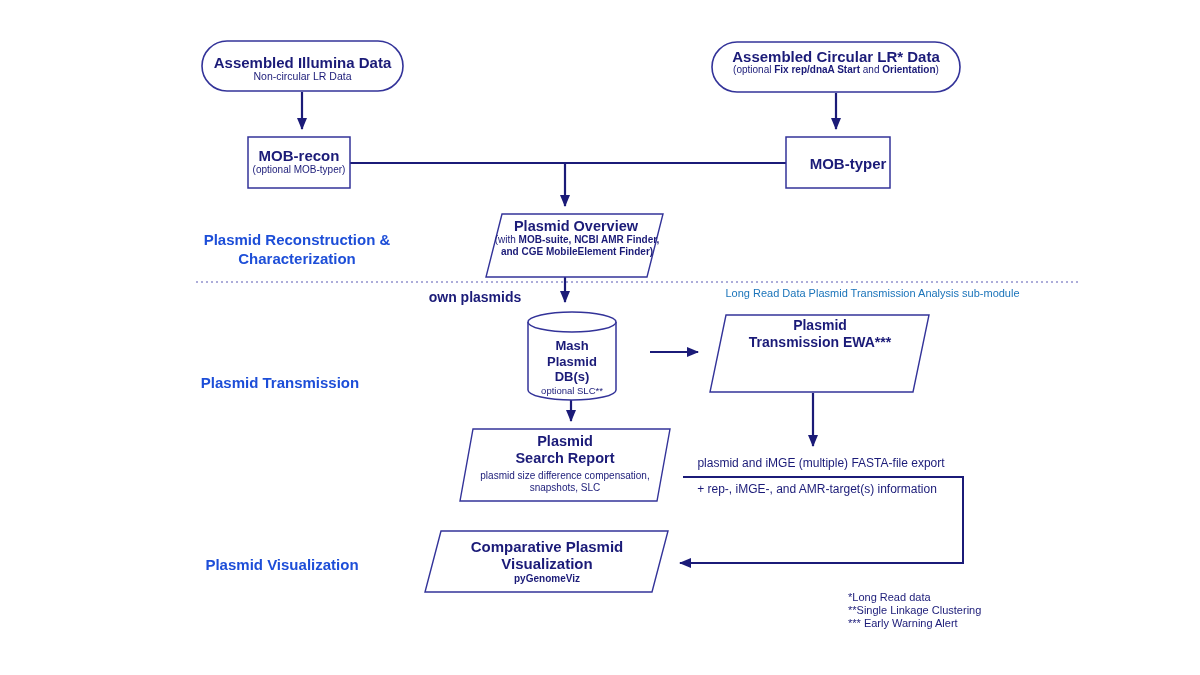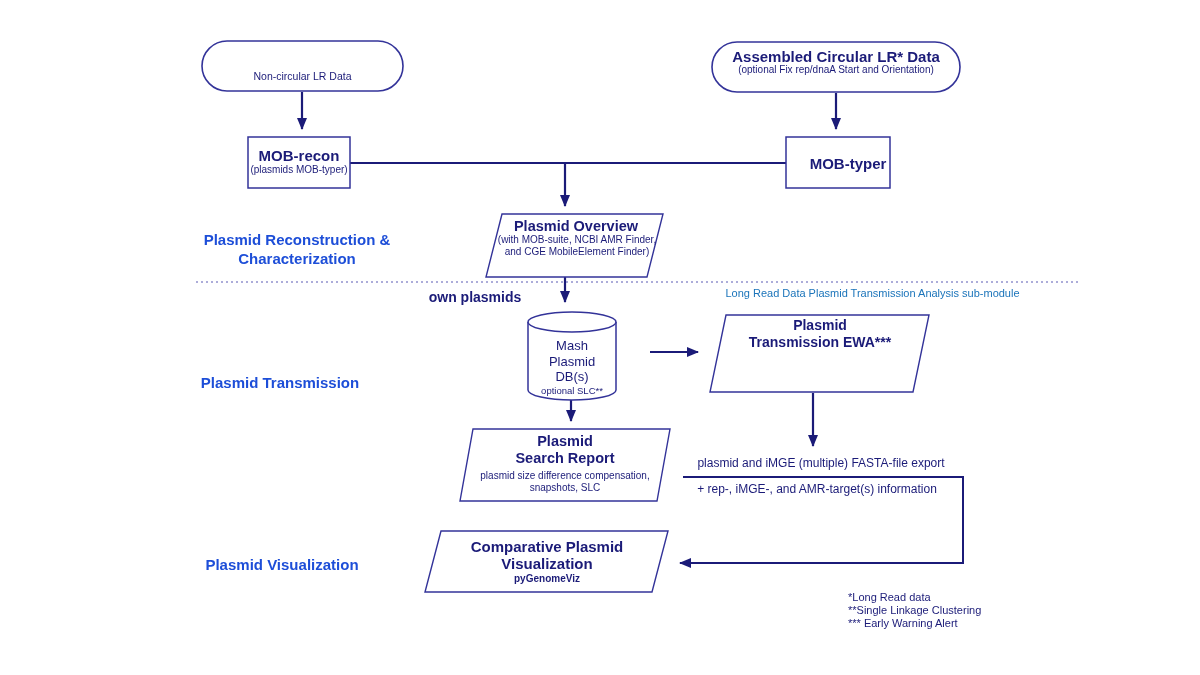--- a/index.html
+++ b/index.html
@@ -6,27 +6,27 @@
   .canvas{
     position:relative;width:1200px;height:675px;background:#ffffff;
     font-family:"Liberation Sans", sans-serif;color:#1b1b78;overflow:hidden;
   }
   svg.layer{position:absolute;left:0;top:0;}
   .txt{position:absolute;text-align:center;line-height:1.16;}
   .t-big{font-size:15px;font-weight:bold;}
   .t-med{font-size:14px;font-weight:bold;line-height:1.18;}
   .t-sub{font-size:10px;line-height:1.18;}
   .t-sub10{font-size:10.5px;}
-  .b{font-weight:normal;}
+  .b{font-weight:bold;}
   .sec{font-size:15px;font-weight:bold;color:#1d4ed8;line-height:1.25;}
   .own{font-size:14px;font-weight:bold;}
   .submod{font-size:11px;font-weight:normal;color:#1b74ba;}
   .fasta{font-size:12px;}
   .note{font-size:11px;line-height:1.16;text-align:left;}
-  .cyl-line{font-size:13px;font-weight:normal;line-height:15.5px;}
+  .cyl-line{font-size:13px;font-weight:bold;line-height:15.5px;}
   .cyl-sub{font-size:9.5px;line-height:11px;}
   .pyg{font-size:10px;font-weight:bold;}
 </style>
 </head>
 <body>
 
 <div class="canvas">
 
   <svg class="layer" width="1200" height="675" viewBox="0 0 1200 675">
     <defs>
@@ -55,27 +55,28 @@
 
     <path d="M502,214 L663,214 L647,277 L486,277 Z" fill="#ffffff" stroke="#333399" stroke-width="1.4"></path>
     <path d="M726,315 L929,315 L913,392 L710,392 Z" fill="#ffffff" stroke="#333399" stroke-width="1.4"></path>
     <path d="M473,429 L670,429 L657,501 L460,501 Z" fill="#ffffff" stroke="#333399" stroke-width="1.4"></path>
     <path d="M441,531 L668,531 L652,592 L425,592 Z" fill="#ffffff" stroke="#333399" stroke-width="1.4"></path>
 
     <path d="M528,322 L528,390 A44 10 0 0 0 616,390 L616,322" fill="#ffffff" stroke="#333399" stroke-width="1.5"></path>
     <ellipse cx="572" cy="322" rx="44" ry="10" fill="#ffffff" stroke="#333399" stroke-width="1.5"></ellipse>
   </svg>
 
+  <div class="txt t-big" style="left:202px;top:54px;width:201px">Assembled Illumina Data</div>
   <div class="txt t-sub10" style="left:202px;top:70px;width:201px">Non-circular LR Data</div>
 
   <div class="txt t-big" style="left:712px;top:48px;width:248px">Assembled Circular LR* Data</div>
   <div class="txt t-sub" style="left:706px;top:64px;width:260px"><span>(optional </span><span class="b">Fix rep/dnaA Start</span><span> and </span><span class="b">Orientation</span><span>)</span></div>
 
   <div class="txt t-big" style="left:240px;top:147px;width:118px">MOB-recon</div>
-  <div class="txt t-sub" style="left:244px;top:164px;width:110px">(plasmids MOB-typer)</div>
+  <div class="txt t-sub" style="left:244px;top:164px;width:110px">(optional MOB-typer)</div>
 
   <div class="txt t-big" style="left:786px;top:155px;width:124px">MOB-typer</div>
 
   <div class="txt t-med" style="left:496px;top:218px;width:160px;font-size:14.5px">Plasmid Overview</div>
   <div class="txt t-sub" style="left:494px;top:234px;width:166px"><span>(with </span><span class="b">MOB-suite, NCBI AMR Finder, and CGE MobileElement Finder)</span></div>
 
   <div class="txt" style="left:528px;top:338px;width:88px">
     <div class="cyl-line">Mash</div>
     <div class="cyl-line">Plasmid</div>
     <div class="cyl-line">DB(s)</div>

